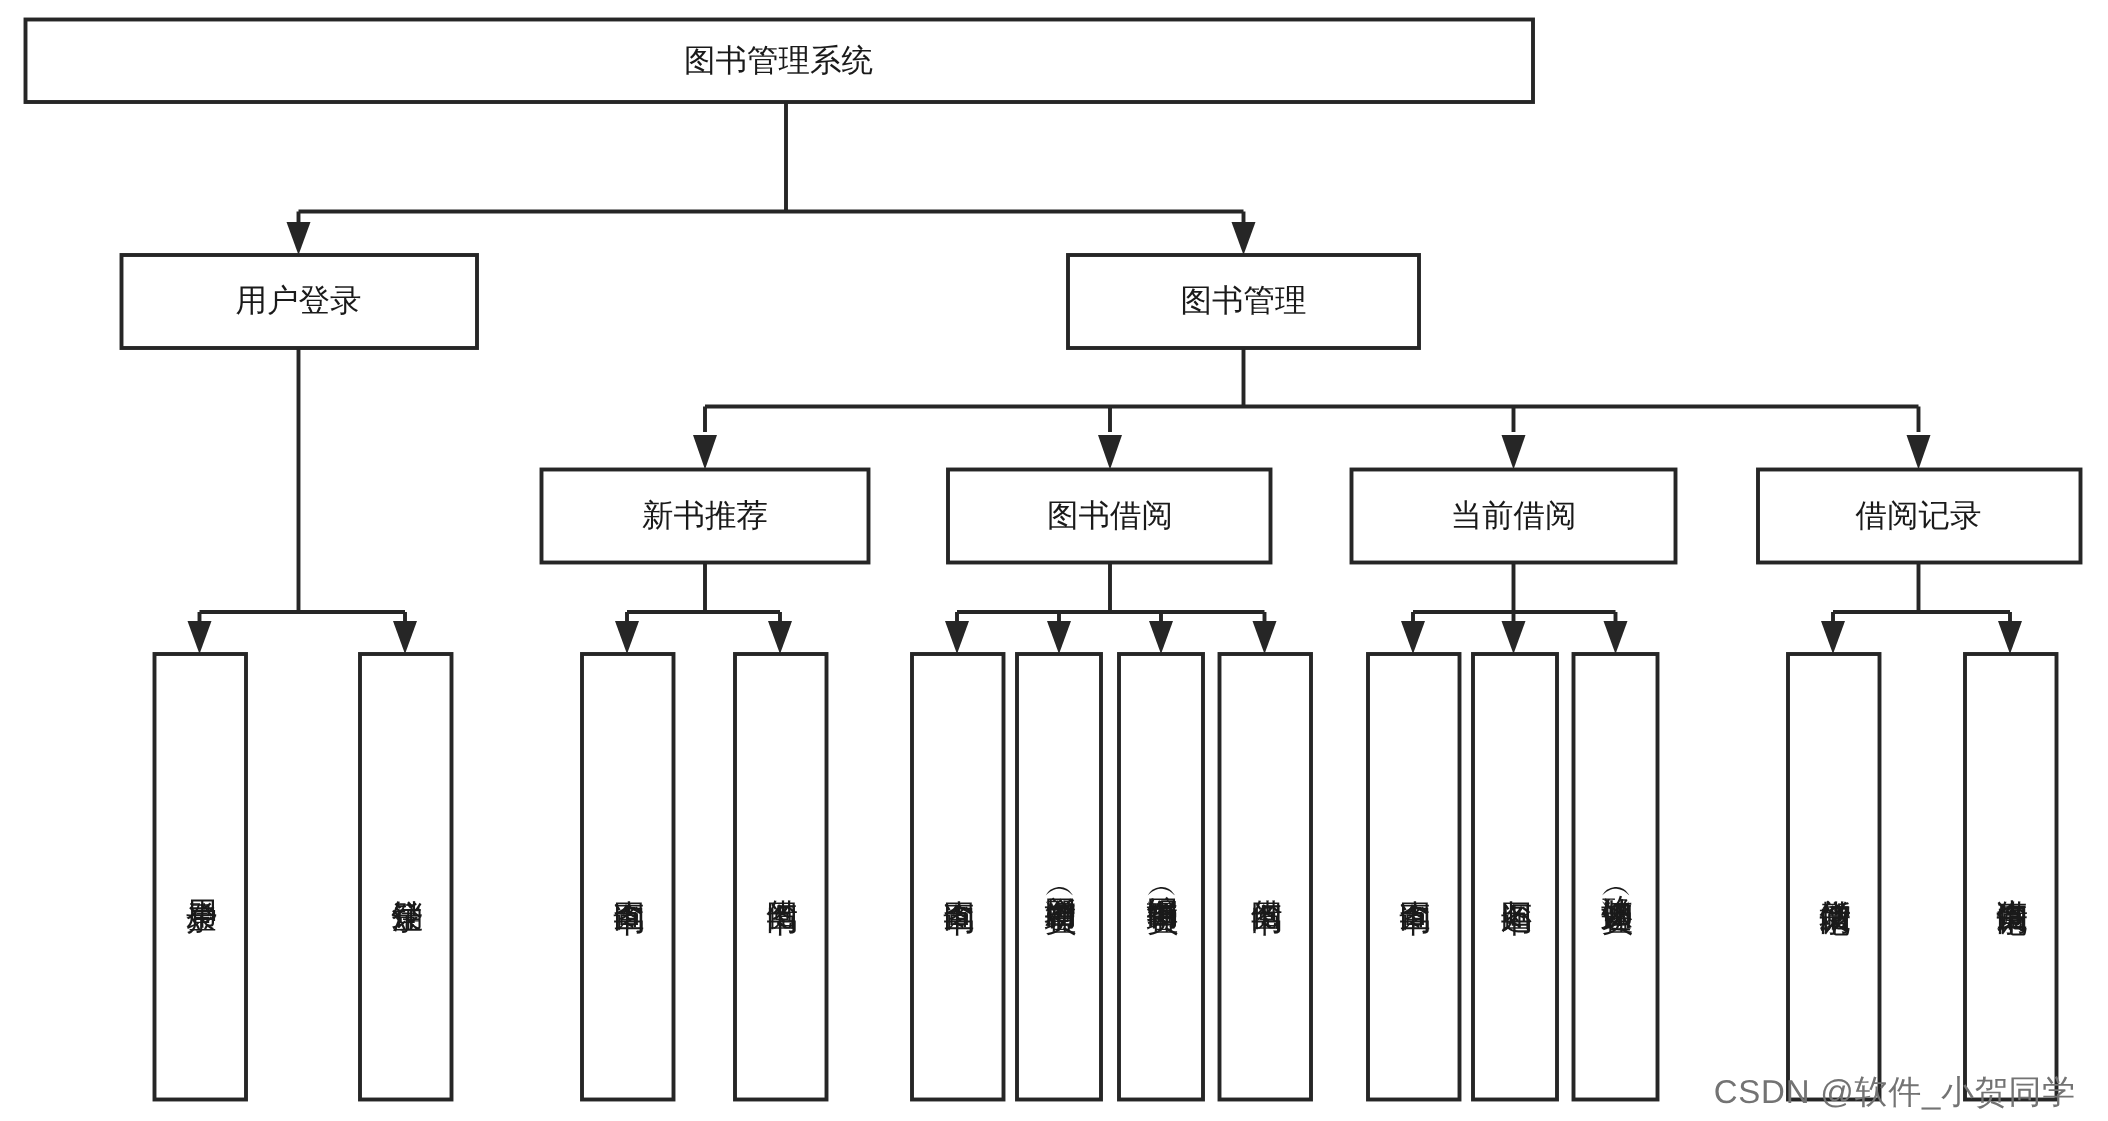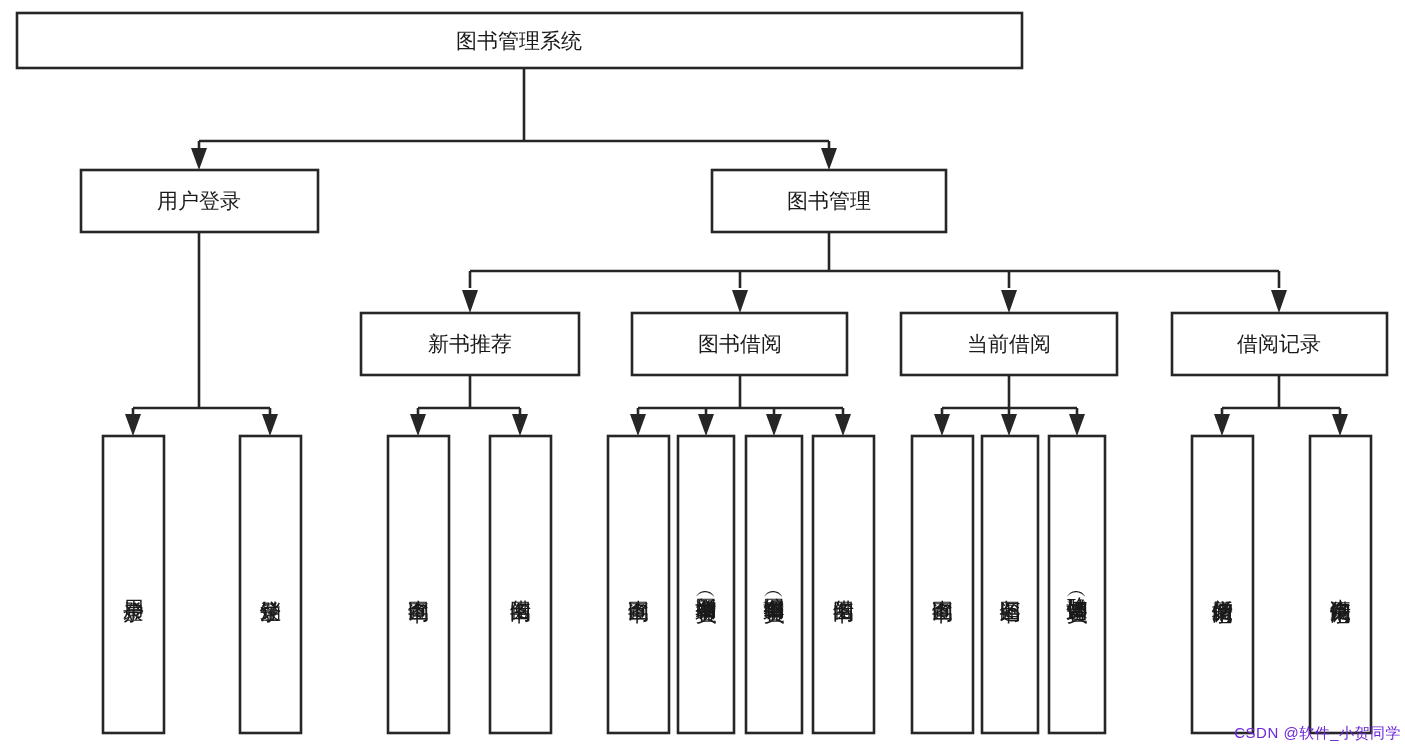--- a/index.html
+++ b/index.html
@@ -30,25 +30,25 @@
     font-family:"Liberation Sans","DejaVu Sans",sans-serif;
     font-size:21px;
     line-height:1.05;
     color:#1a1a1a;
     letter-spacing:1px;
     pointer-events:none;
     white-space:nowrap;
   }
   .watermark{
     position:absolute;
-    right:4px;
+    right:21px;
     bottom:4px;
     font-family:"Liberation Sans","DejaVu Sans",sans-serif;
-    font-size:15px;
-    color:#6d28d9;
+    font-size:22px;
+    color:#737373;
     letter-spacing:0.5px;
     white-space:nowrap;
   }
 </style>
 </head>
 <body>
 
 <svg id="diagram" viewBox="0 0 1405 747">
 
   <g>

